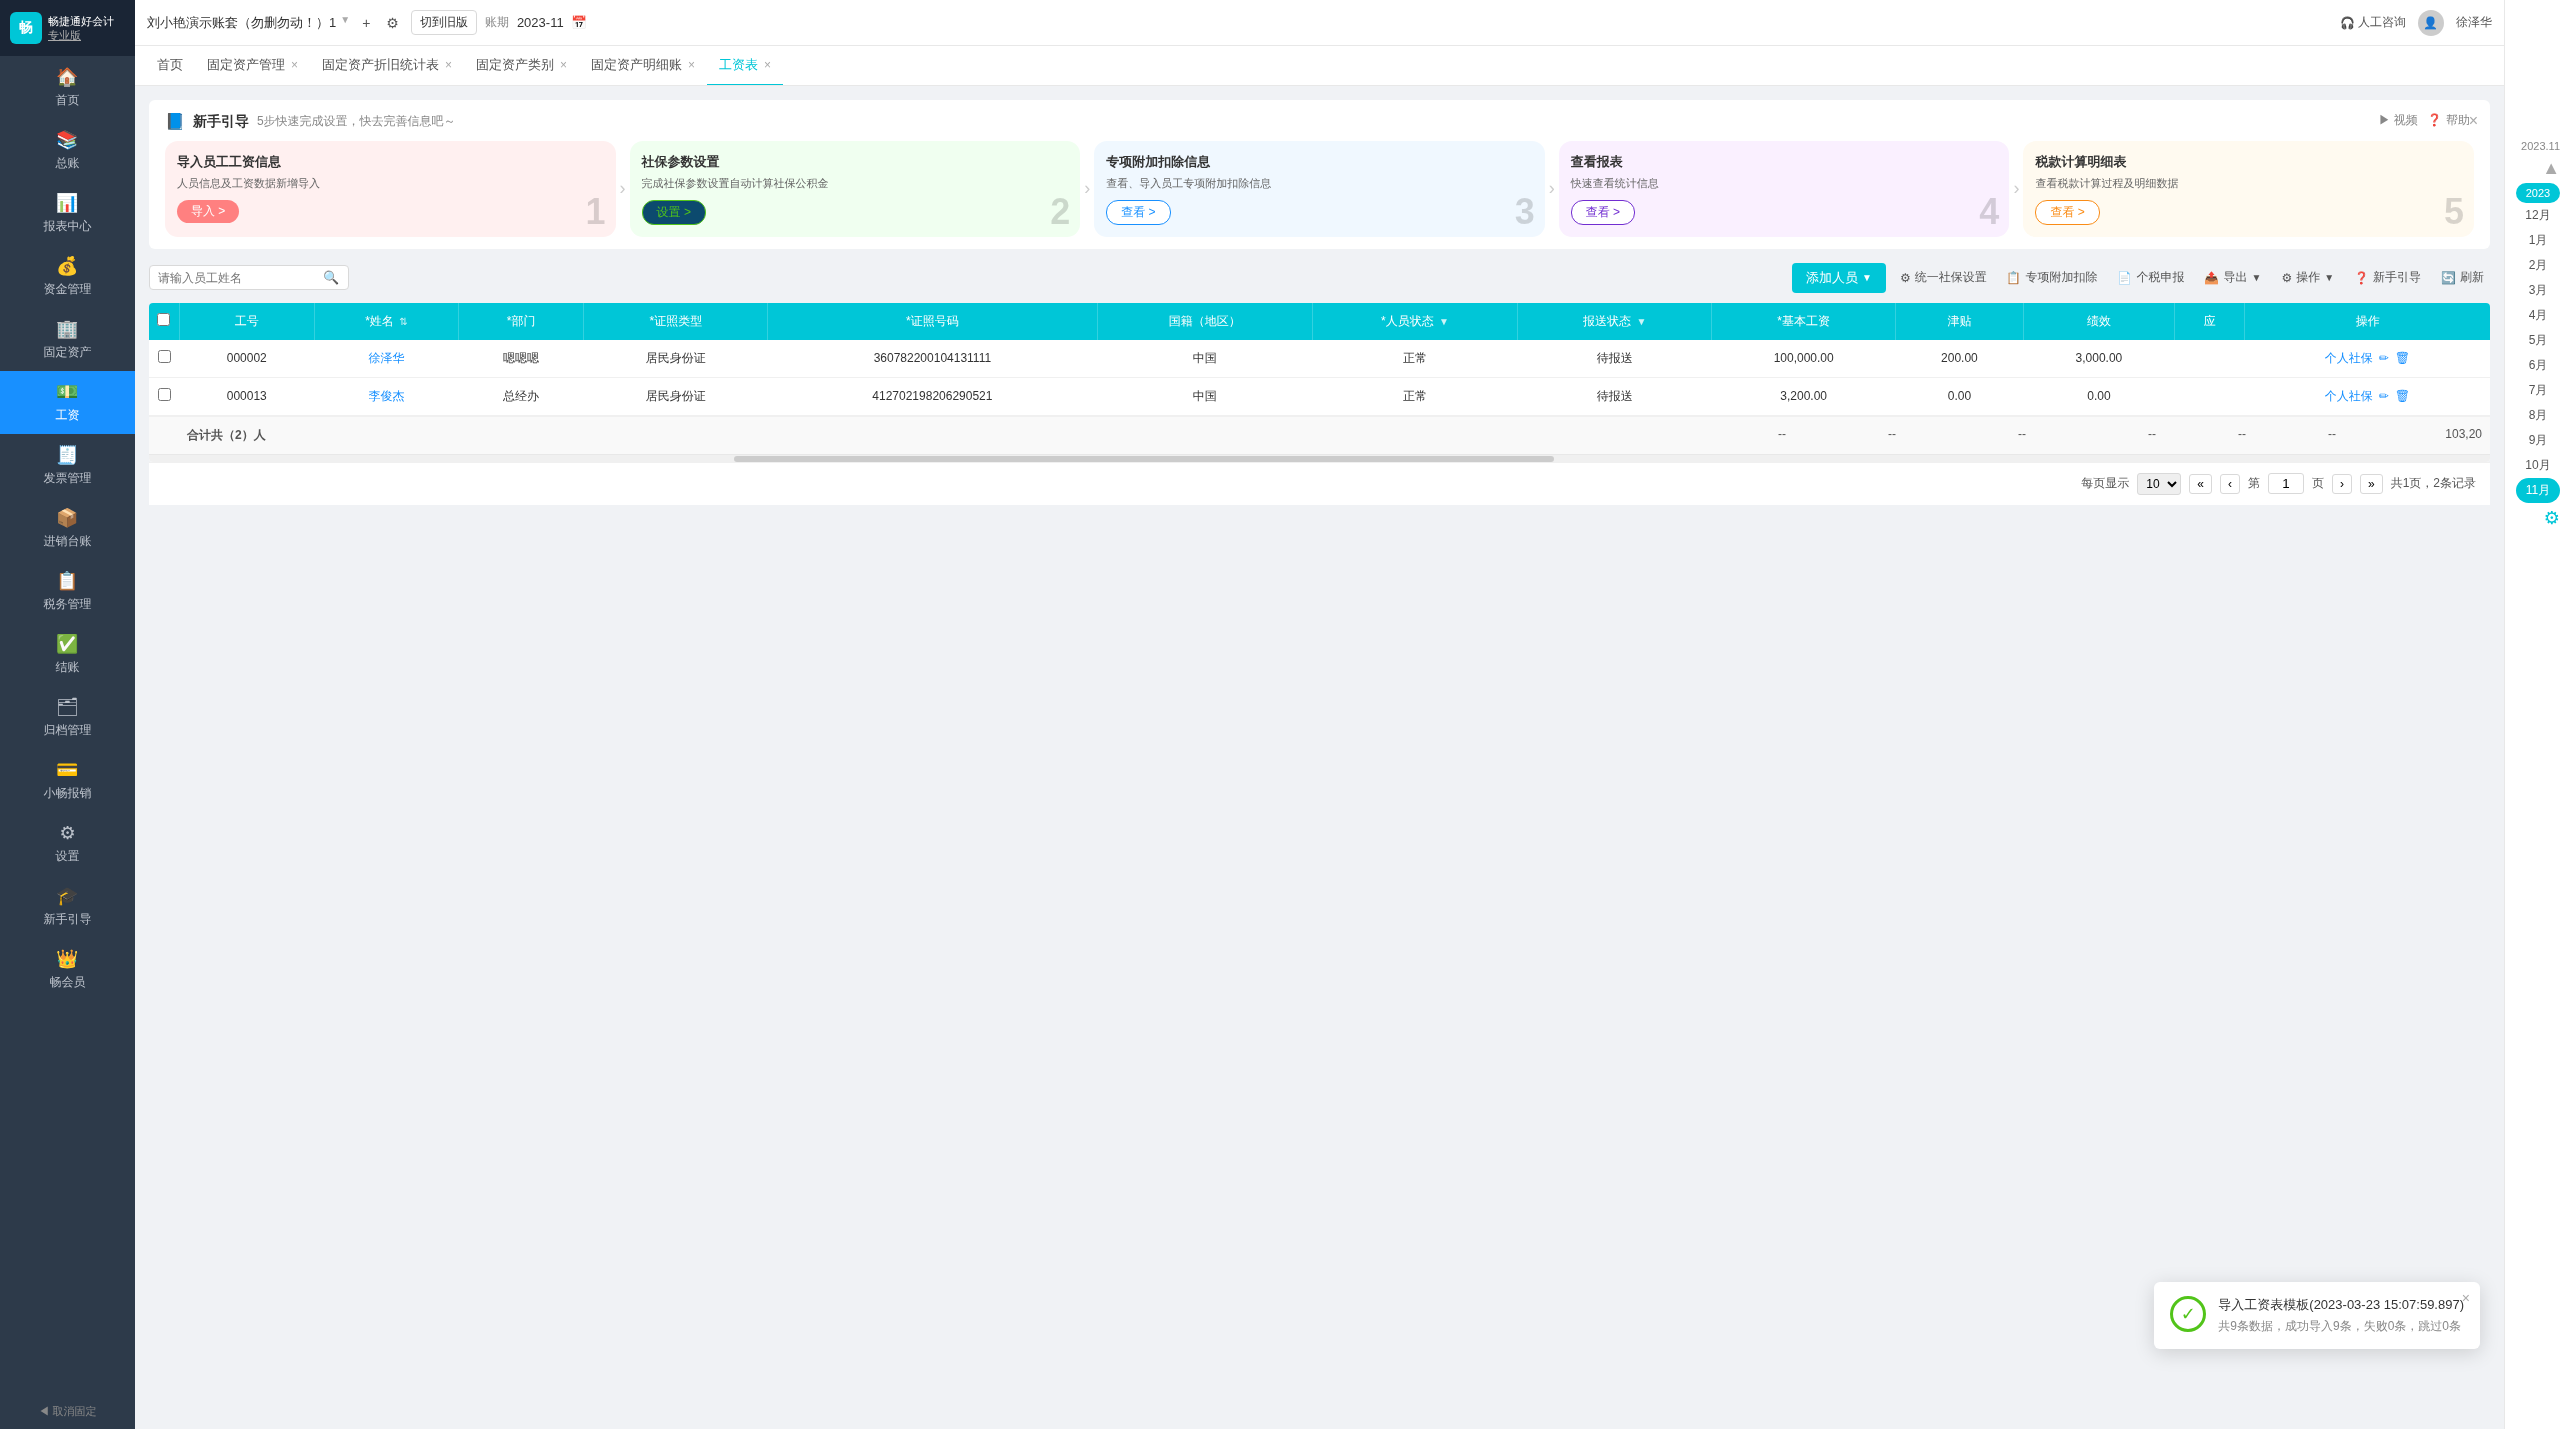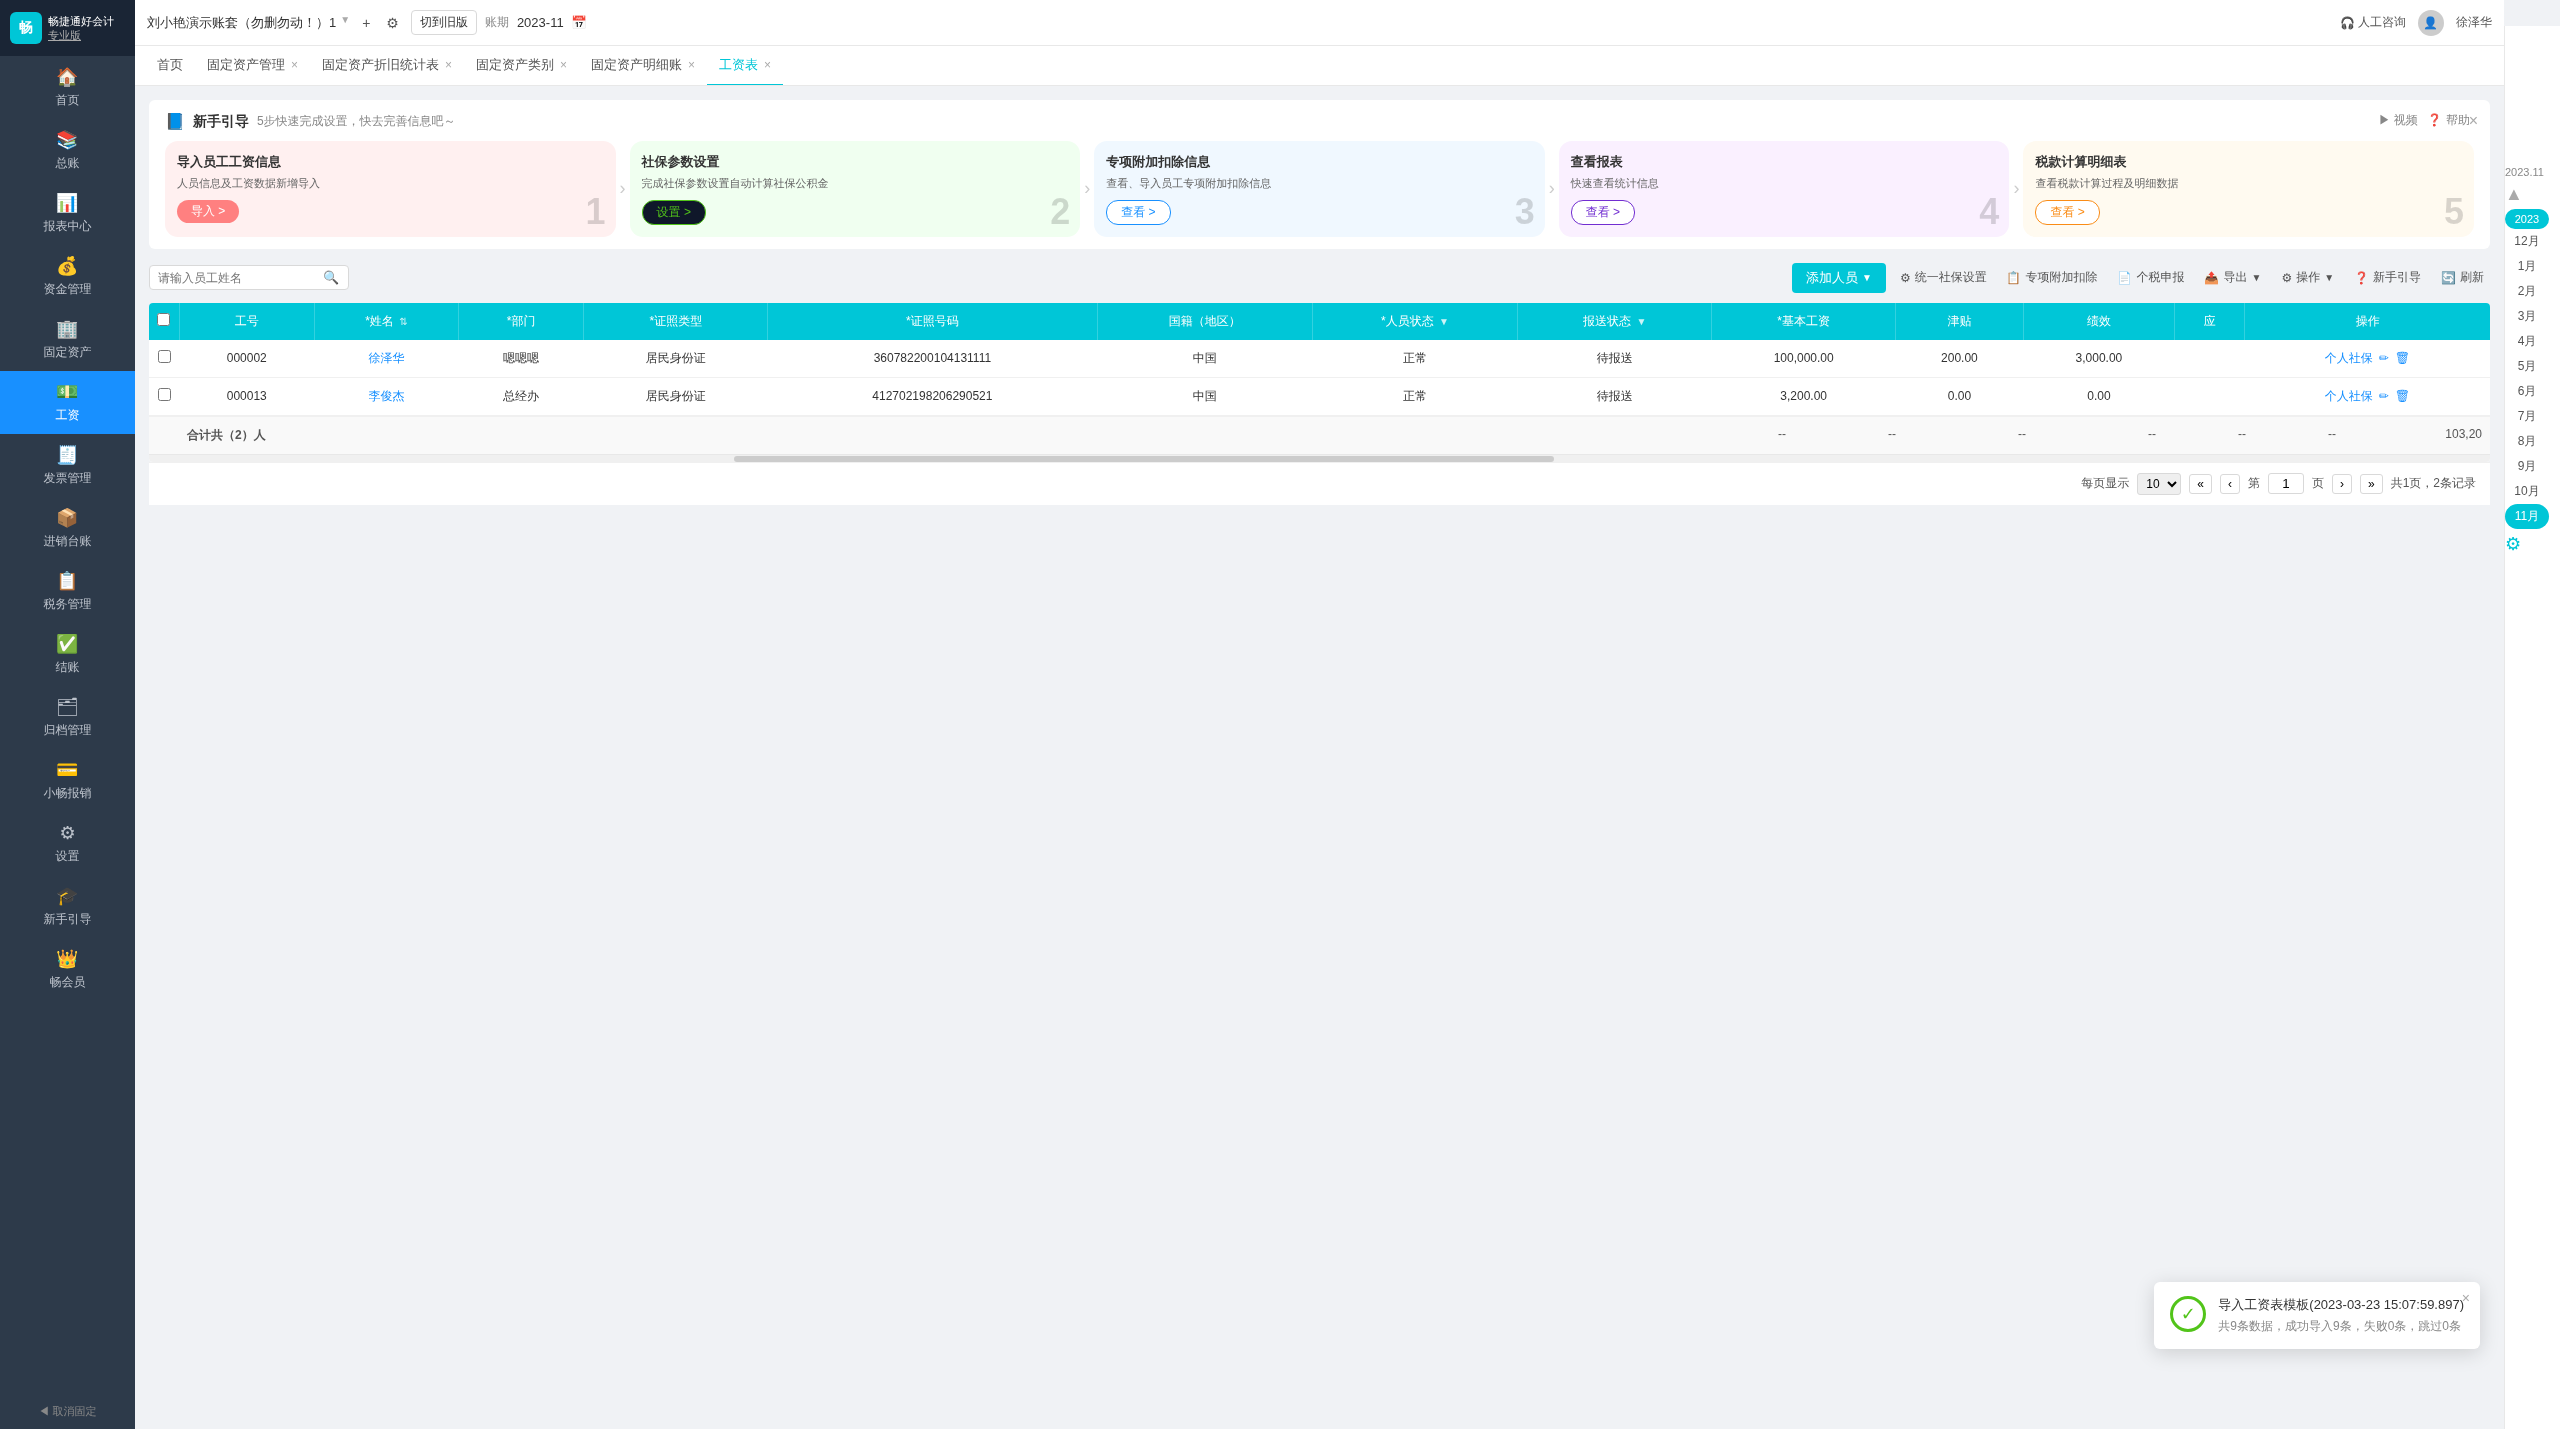--- a/index.html
+++ b/index.html
@@ -177,21 +177,21 @@
     .guide-step .step-desc { font-size: 11px; color: #666; line-height: 1.5; }
     .guide-step .step-btn {
       display: inline-block;
       margin-top: 8px;
       padding: 3px 14px;
       border-radius: 12px;
       font-size: 12px;
       cursor: pointer;
     }
     .step1 .step-btn { background: #ff8080; color: white; border: none; }
-    .step2 .step-btn { background: #0f172a; color: #52c41a; border: 1px solid #52c41a; }
+    .step2 .step-btn { background: #0c4a6e; color: #52c41a; border: 1px solid #52c41a; }
     .step3 .step-btn { background: white; color: #1890ff; border: 1px solid #1890ff; }
     .step4 .step-btn { background: white; color: #722ed1; border: 1px solid #722ed1; }
     .step5 .step-btn { background: white; color: #fa8c16; border: 1px solid #fa8c16; }
     .arrow-connector {
       display: flex; align-items: center; padding: 0 4px; color: #ccc; font-size: 18px;
     }
 
     
     .toolbar {
       display: flex; align-items: center; gap: 8px; margin-bottom: 10px;
@@ -300,24 +300,23 @@
     }
     .statusbar .recharge { color: #00c6d7; cursor: pointer; }
 
     
     .right-panel {
       width: 56px;
       background: white;
       border-left: 1px solid #e8e8e8;
       display: flex;
       flex-direction: column;
-      align-items: flex-start;
+      align-items: flex-end;
       padding-top: 140px;
       flex-shrink: 0;
-      margin-top: 26px;
     }
     .right-panel .month-item {
       width: 44px;
       text-align: center;
       padding: 4px 0;
       font-size: 12px;
       color: #555;
       cursor: pointer;
       border-radius: 3px;
     }

